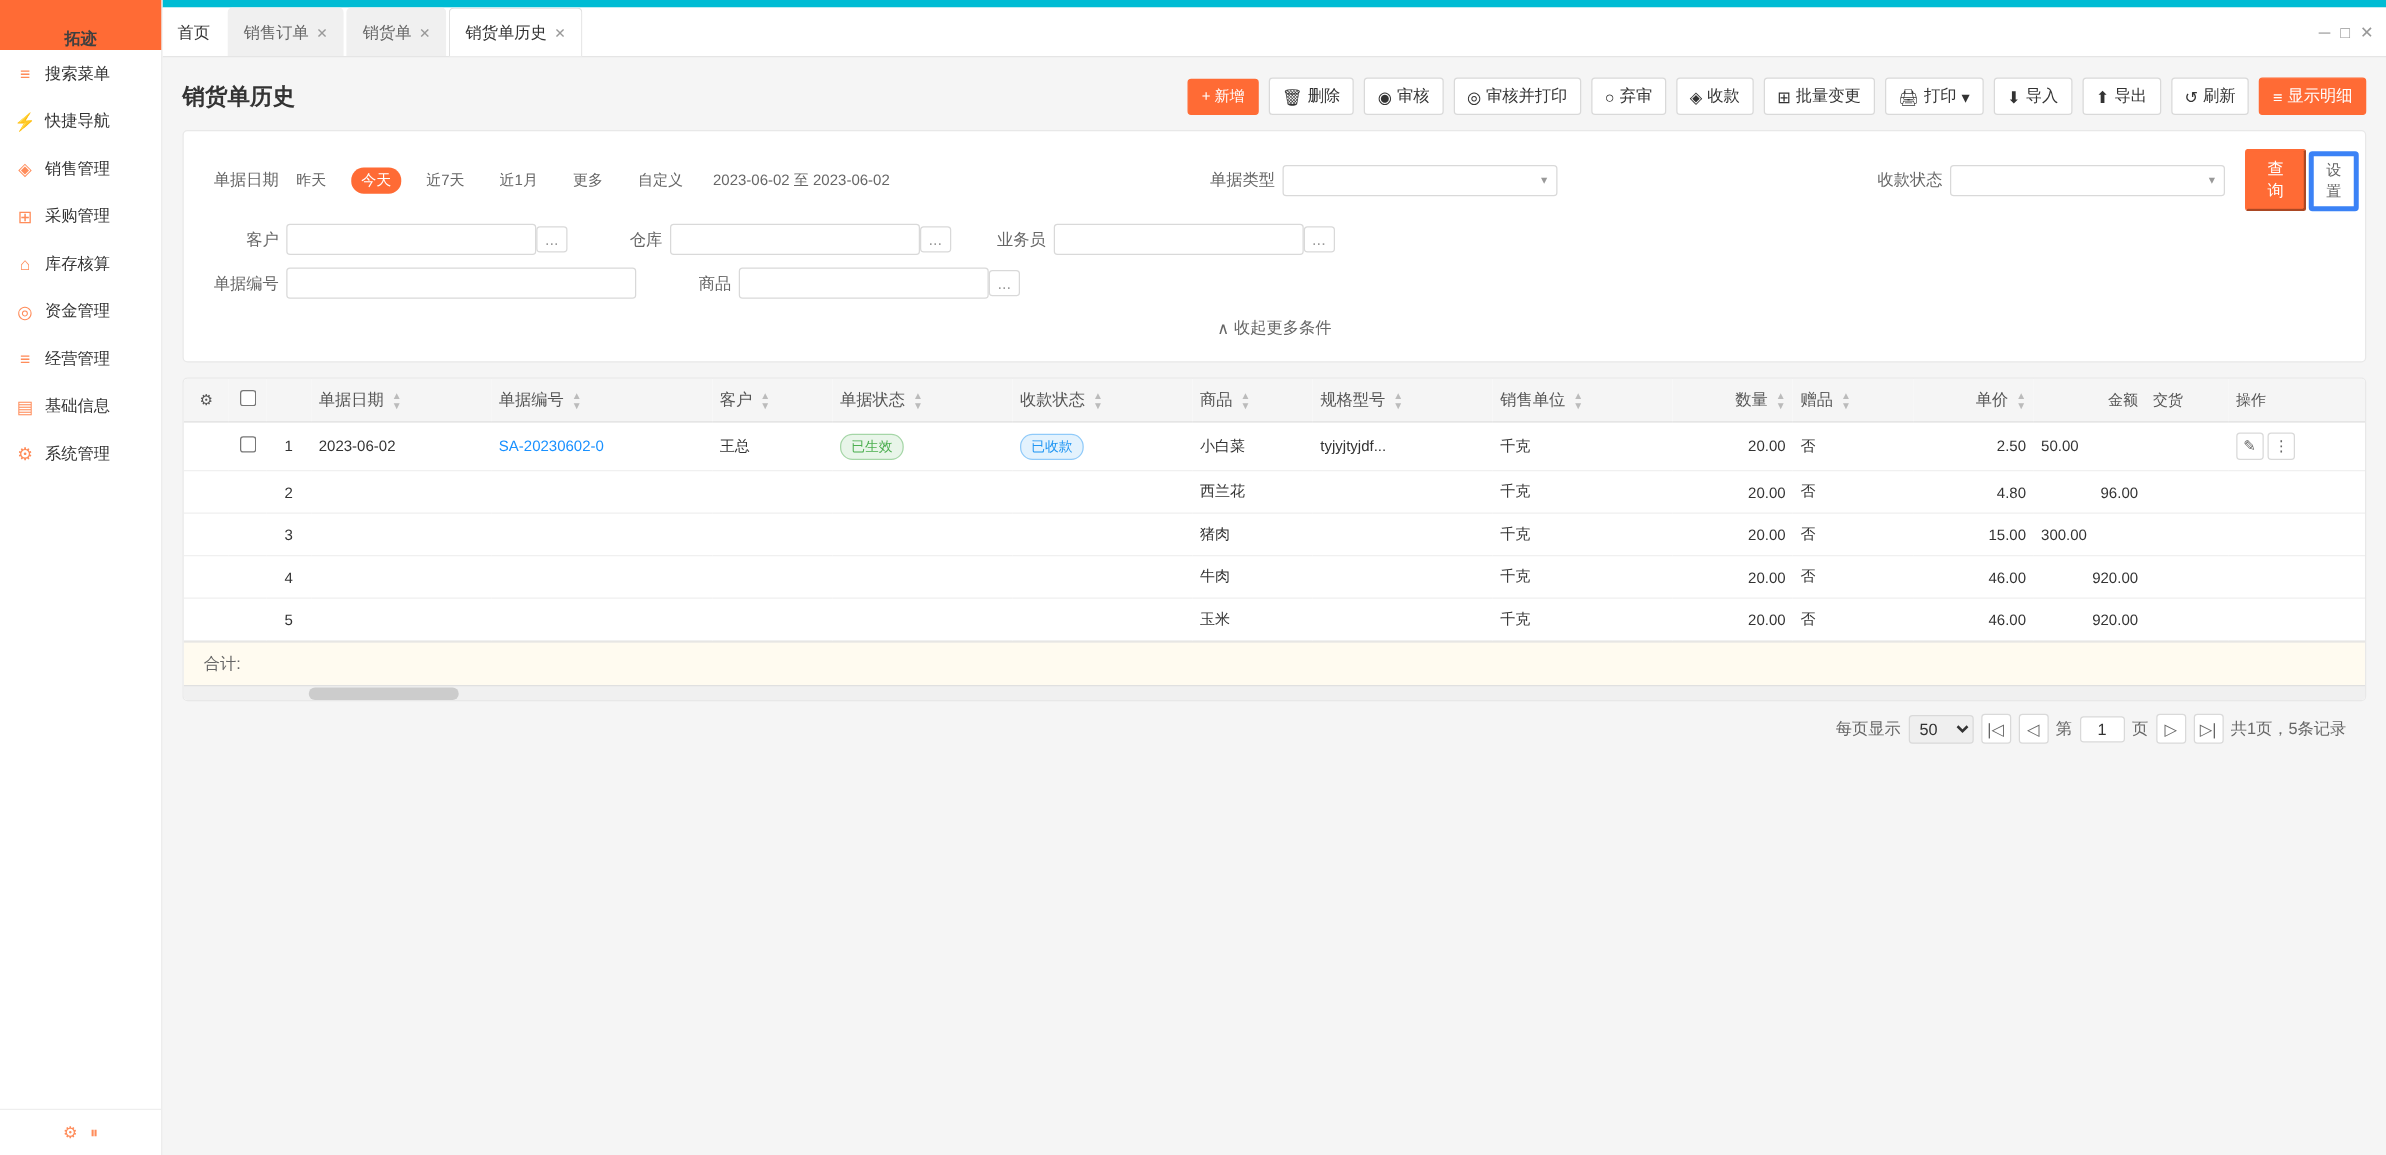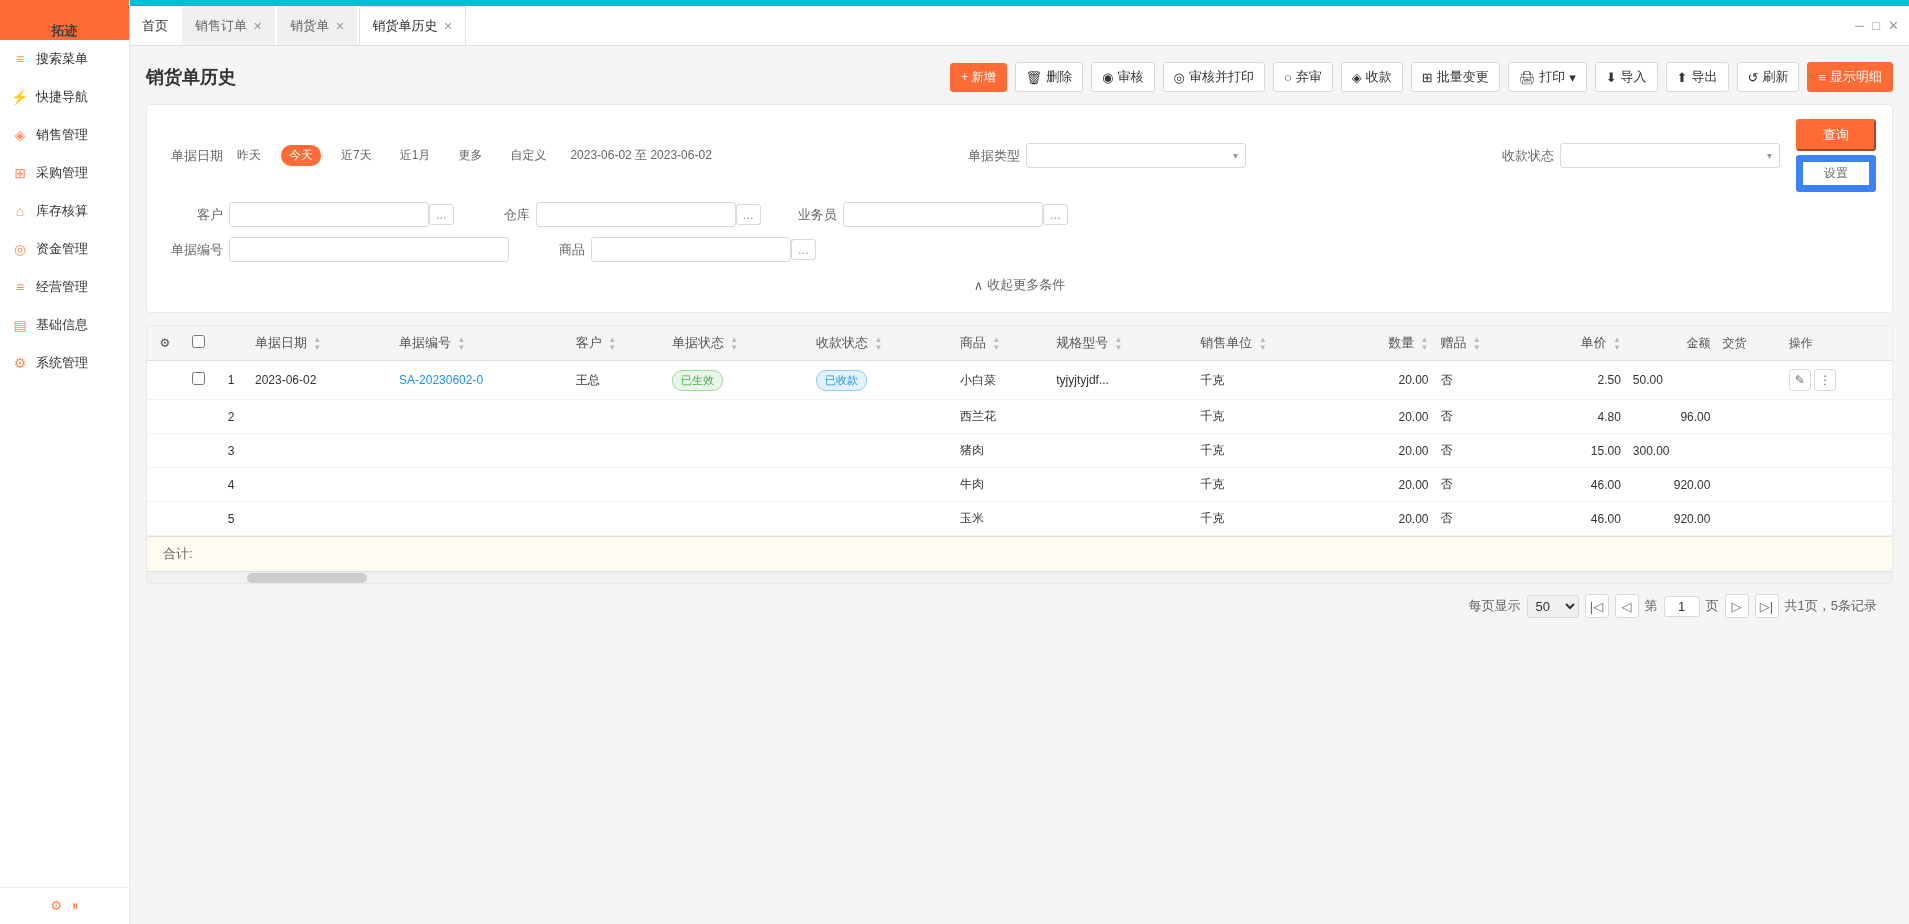--- a/index.html
+++ b/index.html
@@ -20,21 +20,21 @@
     .tab-home { background: transparent; border: none; color: #333; }
     .tab-bar-right { margin-left: auto; display: flex; align-items: center; padding-right: 10px; gap: 8px; color: #999; font-size: 12px; }
 
     
     .page-header { display: flex; align-items: center; justify-content: space-between; margin-bottom: 12px; }
     .page-title { font-size: 18px; font-weight: bold; color: #333; }
     .toolbar { display: flex; align-items: center; gap: 8px; flex-wrap: wrap; }
     .btn { display: flex; align-items: center; gap: 4px; padding: 5px 10px; border: 1px solid #d9d9d9; border-radius: 3px; background: #fff; cursor: pointer; color: #333; font-size: 12px; white-space: nowrap; }
     .btn-primary { background: #ff6b35; border-color: #ff6b35; color: #fff; }
     .btn-orange { background: #ff6b35; border-color: #ff6b35; color: #fff; padding: 5px 16px; border-radius: 3px; cursor: pointer; font-size: 13px; }
-    .btn-setting { background: #fff; border: 7px solid #3b82f6; color: #666; padding: 3px 10px; border-radius: 3px; cursor: pointer; font-size: 12px; display: block; margin-top: 2px; }
+    .btn-setting { background: #fff; border: 4px solid #3b82f6; color: #666; padding: 3px 10px; border-radius: 3px; cursor: pointer; font-size: 12px; display: block; margin-top: 2px; }
 
     
     .filter-card { background: #fff; border-radius: 4px; padding: 14px 16px; margin-bottom: 12px; border: 1px solid #e8e8e8; }
     .filter-row { display: flex; align-items: center; gap: 16px; margin-bottom: 10px; }
     .filter-item { display: flex; align-items: center; gap: 6px; }
     .filter-label { color: #666; white-space: nowrap; min-width: 60px; text-align: right; }
     .filter-input { border: 1px solid #d9d9d9; border-radius: 3px; padding: 4px 8px; width: 180px; color: #333; outline: none; background: #fff; }
     .filter-select { border: 1px solid #d9d9d9; border-radius: 3px; padding: 4px 8px; width: 200px; color: #333; outline: none; background: #fff; cursor: pointer; display: flex; align-items: center; justify-content: space-between; }
     .date-range { display: flex; align-items: center; gap: 12px; }
     .date-tag { padding: 2px 8px; border-radius: 3px; cursor: pointer; color: #666; font-size: 12px; }
@@ -240,21 +240,21 @@
         <div style="flex:1;"></div>
         <div class="filter-item">
           <span class="filter-label">收款状态</span>
           <div class="filter-select-wrap">
             <select class="filter-select">
               <option value=""></option>
             </select>
             <span class="arrow">▾</span>
           </div>
         </div>
-        <div style="width:80px;display:flex;flex-direction:column;gap:2px;">
+        <div style="width:80px;display:flex;flex-direction:row;gap:2px;">
           <button class="btn-orange">查询</button>
           <button class="btn-setting">设置</button>
         </div>
       </div>
 
       <div class="filter-row">
         <div class="filter-item">
           <span class="filter-label">客户</span>
           <div class="filter-input-wrap">
             <input class="filter-input" type="text" style="">

